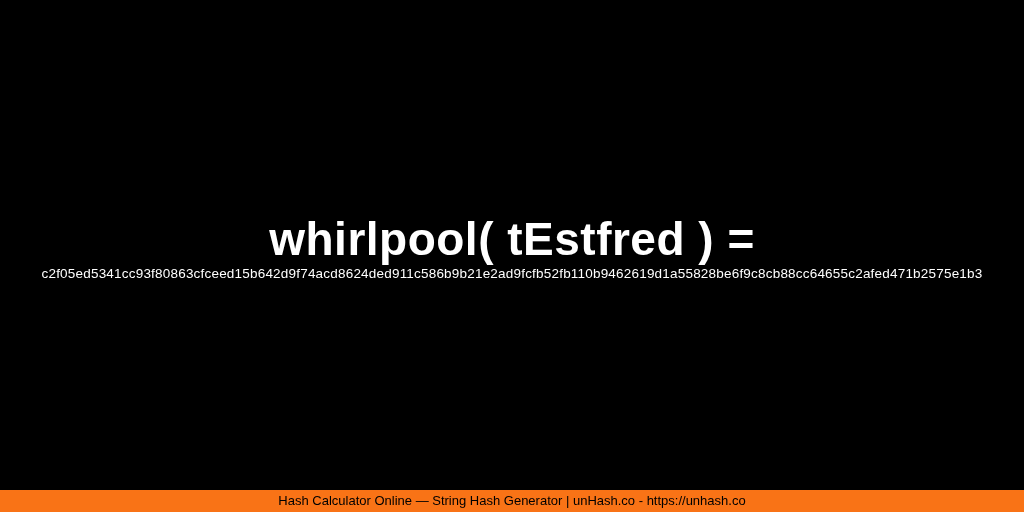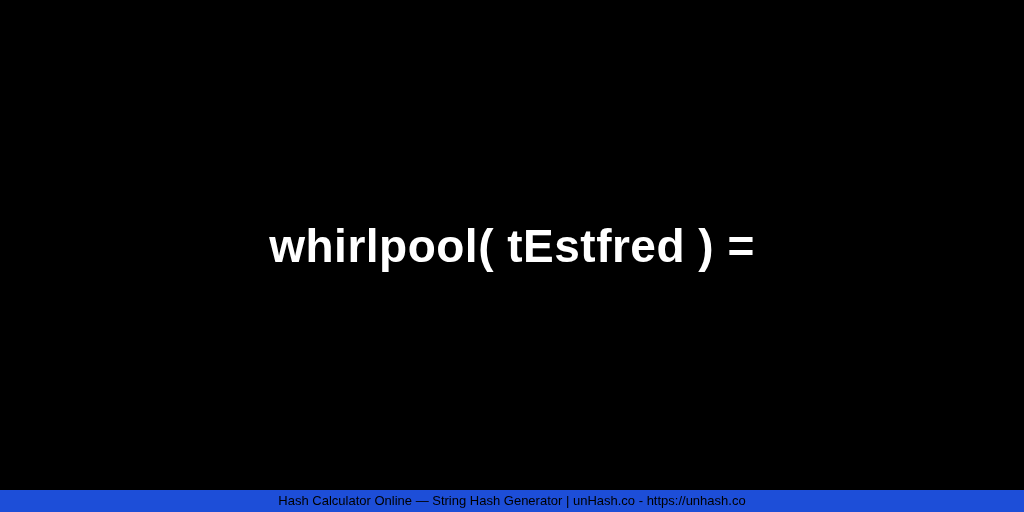--- a/index.html
+++ b/index.html
@@ -39,30 +39,31 @@
       font-family: Arial, Helvetica, sans-serif;
       text-align: center;
       letter-spacing: 0.2px;
       white-space: nowrap;
     }
     .footer {
       position: absolute;
       bottom: 0;
       left: 0;
       right: 0;
-      background: #1d4ed8;
+      background: #f97316;
       color: #000000;
       font-size: 13px;
       text-align: center;
       padding: 3px 0 4px 0;
       font-family: Arial, Helvetica, sans-serif;
     }
   </style>
 </head>
 <body>
 
 <div class="content">
   <h1 class="heading">whirlpool( tEstfred ) =</h1>
+  <div class="hash-output">c2f05ed5341cc93f80863cfceed15b642d9f74acd8624ded911c586b9b21e2ad9fcfb52fb110b9462619d1a55828be6f9c8cb88cc64655c2afed471b2575e1b3</div>
 </div>
 
 <div class="footer">
   <span>Hash Calculator Online — String Hash Generator | unHash.co - https://unhash.co</span>
 </div>
 
 </body></html>

